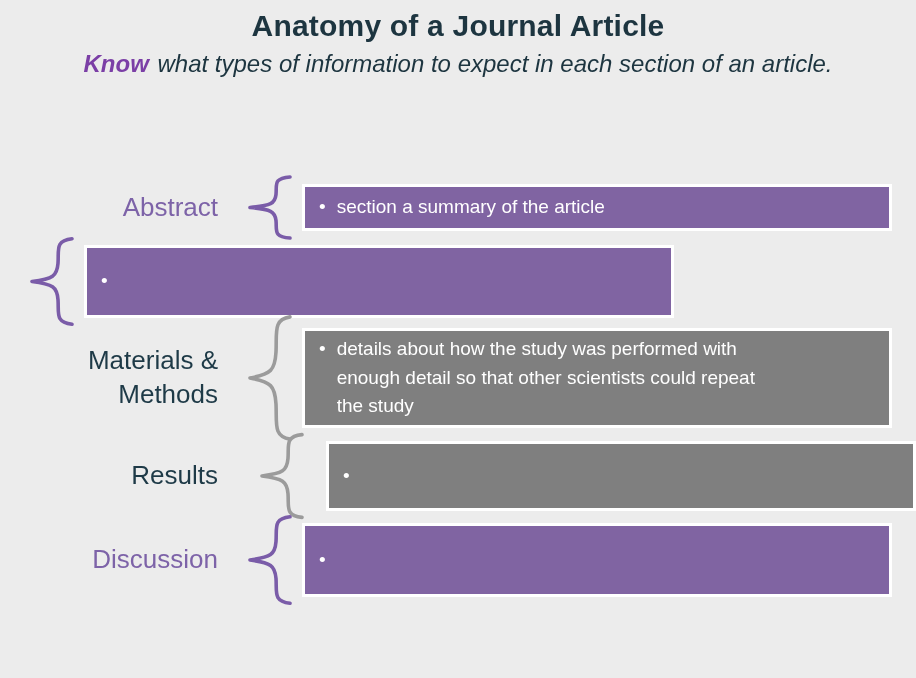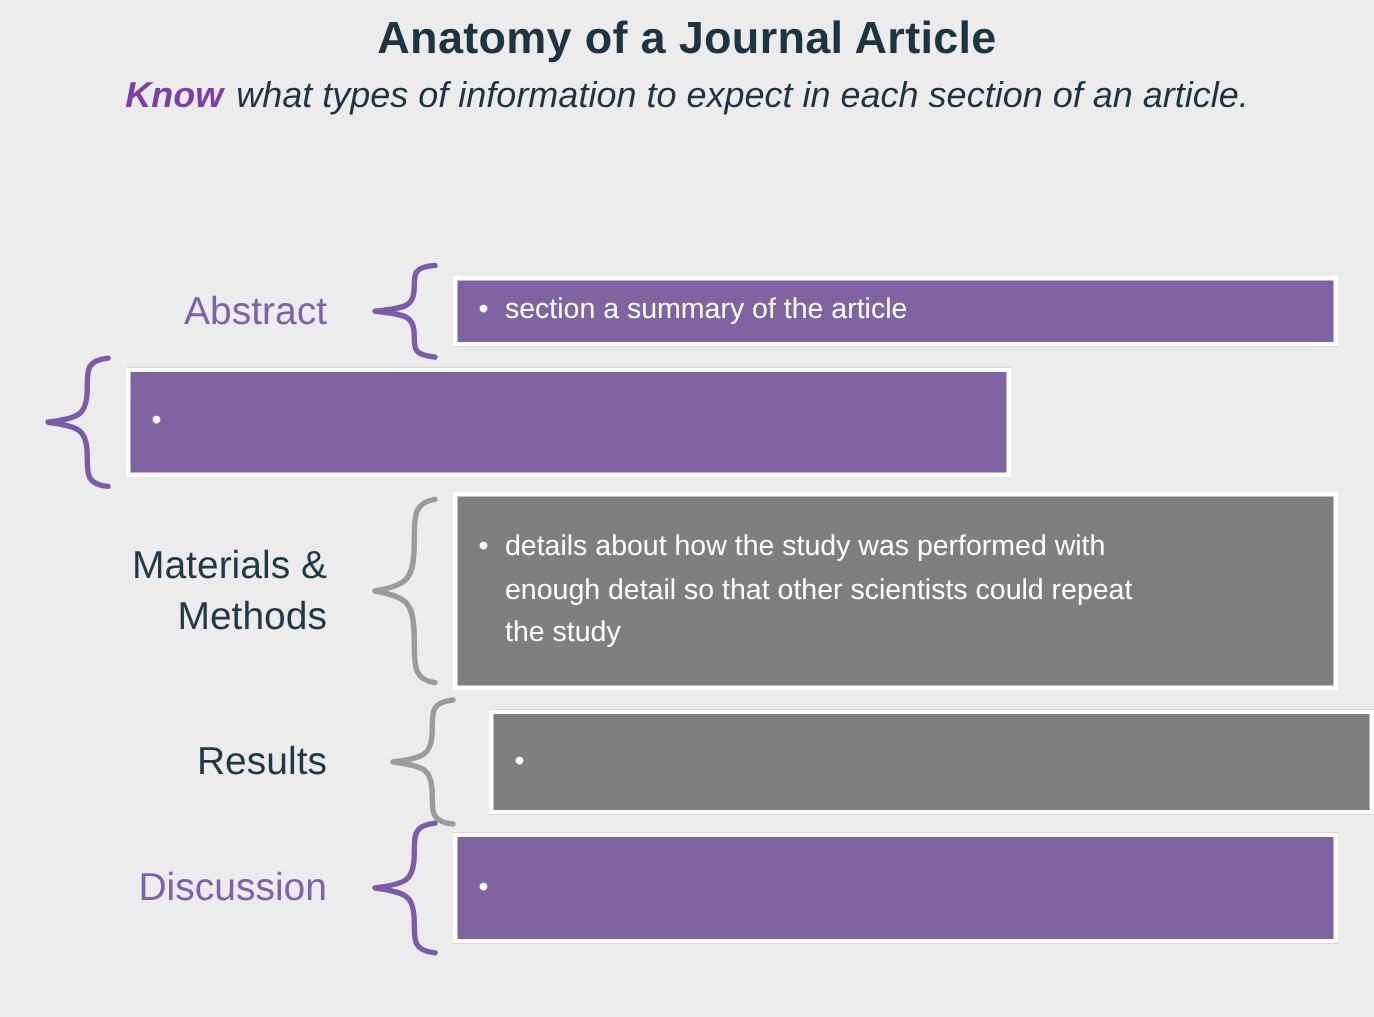--- a/index.html
+++ b/index.html
@@ -26,21 +26,21 @@
   .subtitle .know{
     font-weight:bold;
     color:var(--subtitle-emphasis-color,#7b3fa6);
     margin-right:2px;
   }
   
   .diagram{position:absolute;left:0;top:164px;width:916px;margin-top:20px;}
   .row{display:flex;align-items:center;}
   .row.r1{height:47px;margin-bottom:14px;}
   .row.r2{height:73px;margin-bottom:10px;}
-  .row.r3{height:132px;margin-bottom:13px;}
+  .row.r3{height:100px;margin-bottom:13px;}
   .row.r4{height:70px;margin-bottom:12px;justify-content:space-between;}
   .row.r5{height:74px;}
   .label{
     width:218px;
     text-align:right;
     font-size:26px;line-height:1.3;
     flex:0 0 auto;
   }
   .row.purple .label{color:var(--purple-label,#7d63a8);}
   .row.gray  .label{color:var(--teal-label,#1e3a47);}

